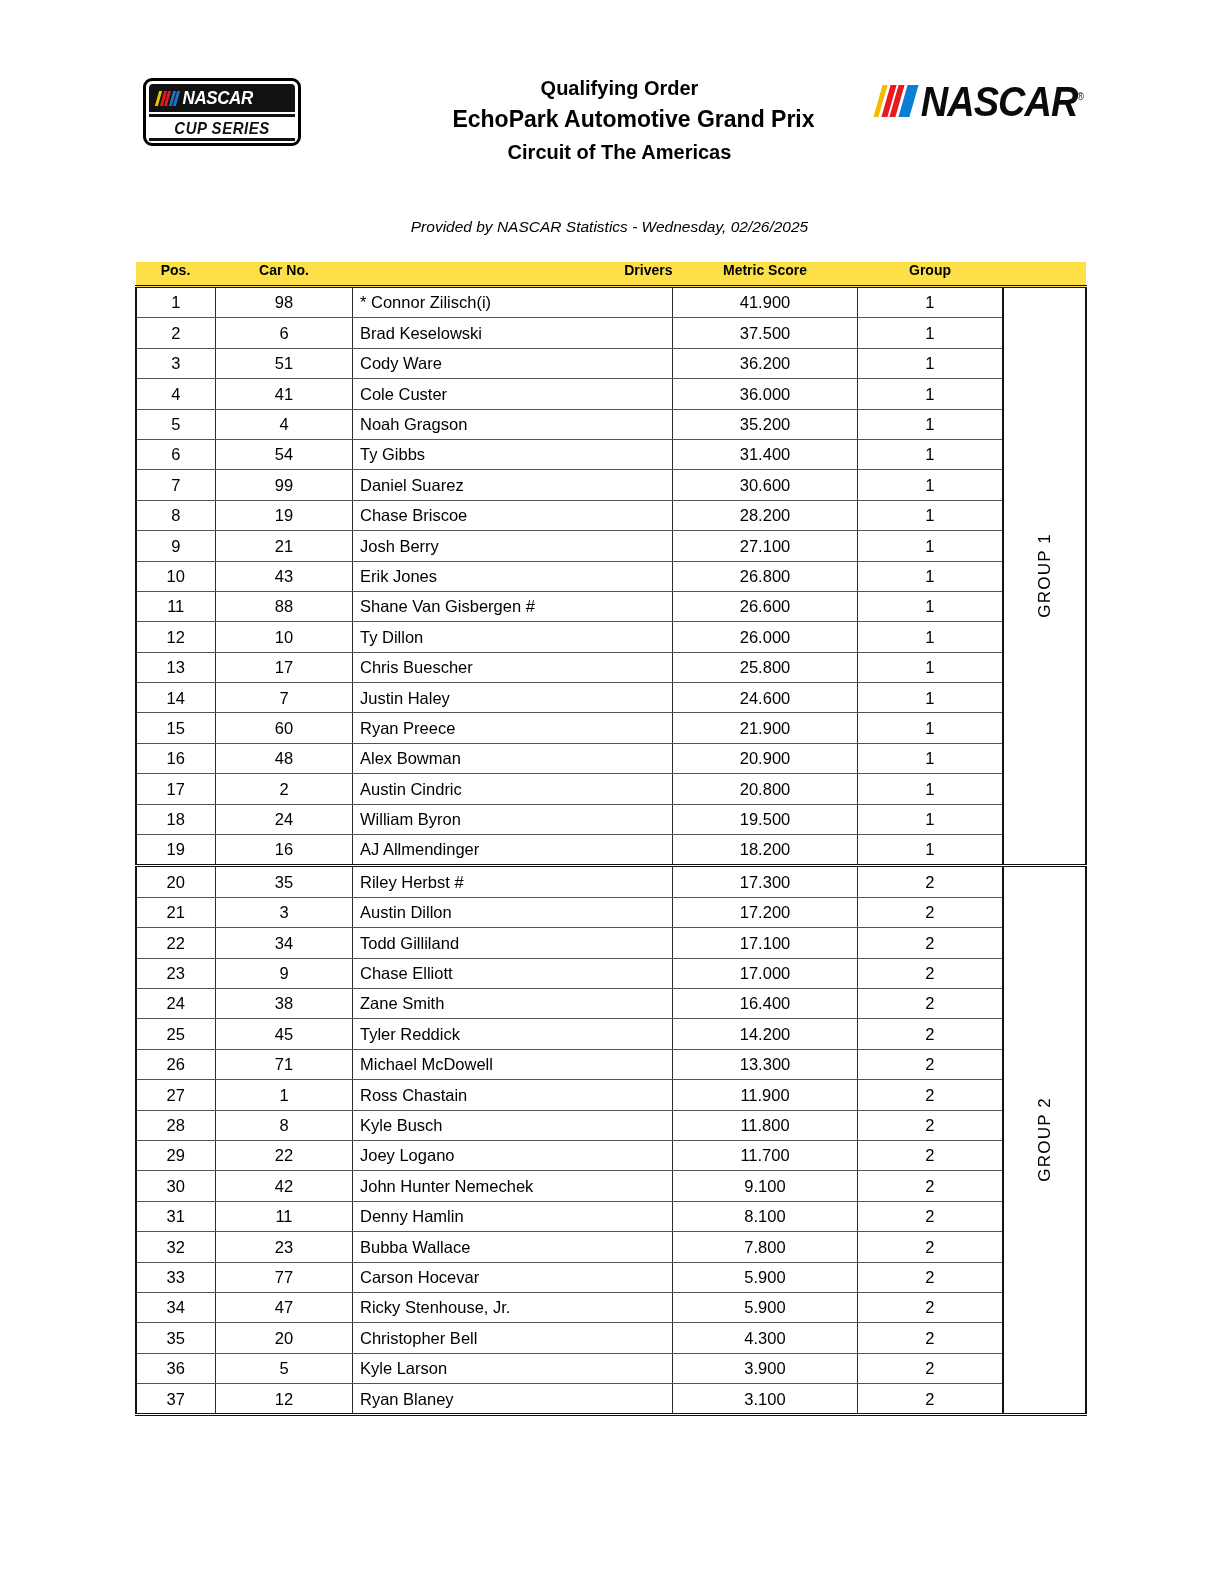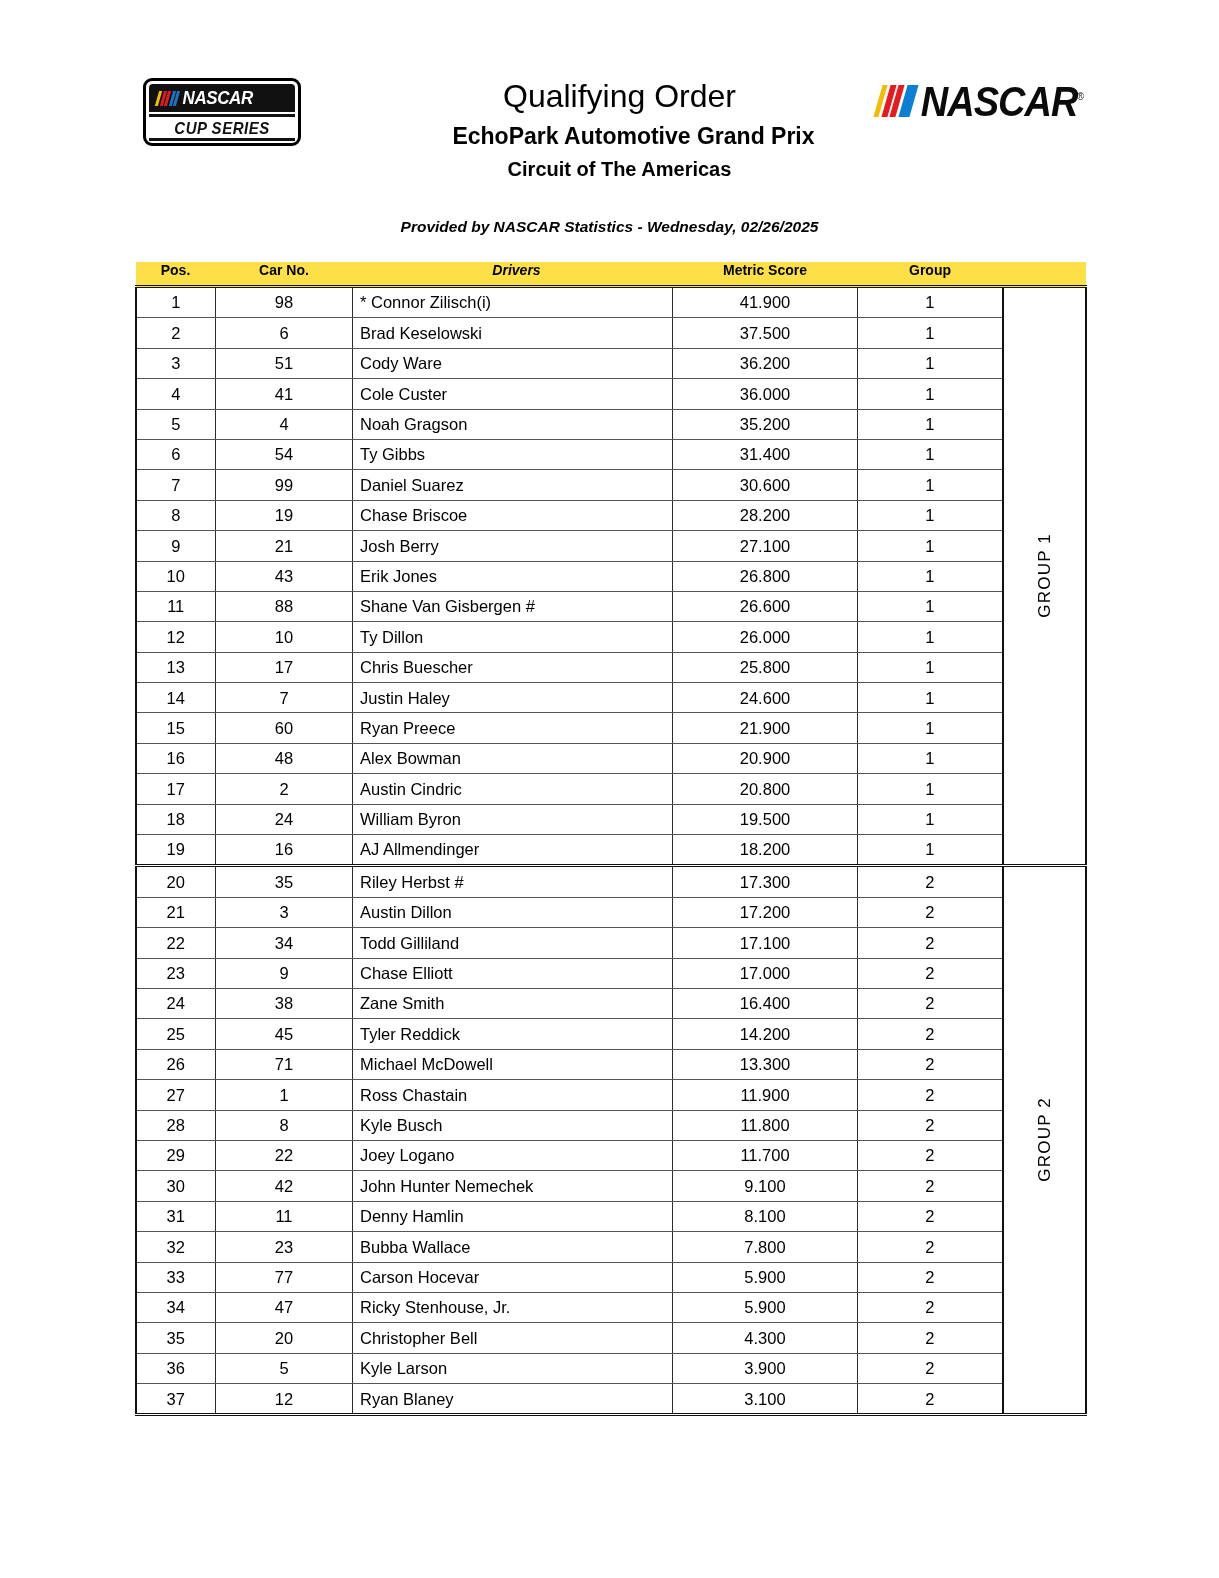--- a/index.html
+++ b/index.html
@@ -128,41 +128,41 @@
     text-align: center;
     padding-top: 74px;
   }
   .title-1 {
     font-size: 31px;
     font-weight: bold;
     line-height: 1.28;
     letter-spacing: -0.2px;
   }
   .title-2 {
-    font-size: 32px;
-    font-weight: normal;
+    font-size: 20px;
+    font-weight: bold;
     line-height: 1.42;
   }
   .title-3 {
     font-size: 23px;
     font-weight: bold;
     line-height: 1.52;
     margin-left: 28px;
   }
   .title-4 {
     font-size: 20px;
     font-weight: bold;
     line-height: 1.52;
   }
 
   .provided {
     text-align: center;
     font-size: 15.5px;
     font-style: italic;
-    font-weight: bold;
+    font-weight: normal;
     margin-top: 48px;
   }
 
   
   .table-wrap {
     margin: 26px auto 0 auto;
     width: 950px;
   }
   table.qo {
     border-collapse: collapse;
@@ -179,21 +179,21 @@
 
   table.qo thead th {
     font-size: 14px;
     font-weight: bold;
     padding: 0 0 7px 0;
     border: none;
     text-align: center;
     background: #fde047;
     margin-top: 44px;
   }
-  table.qo thead th.h-drv { text-align: center; padding-left: 8px; font-style: italic; }
+  table.qo thead th.h-drv { text-align: right; padding-left: 8px; }
   table.qo thead th.h-blank { border: none; }
 
   table.qo tbody td {
     border-left: 1px solid #2b2b2b;
     border-right: 1px solid #2b2b2b;
     border-top: 1px solid #555555;
     border-bottom: 1px solid #555555;
     height: 29.4px;
     padding: 0;
     text-align: center;

